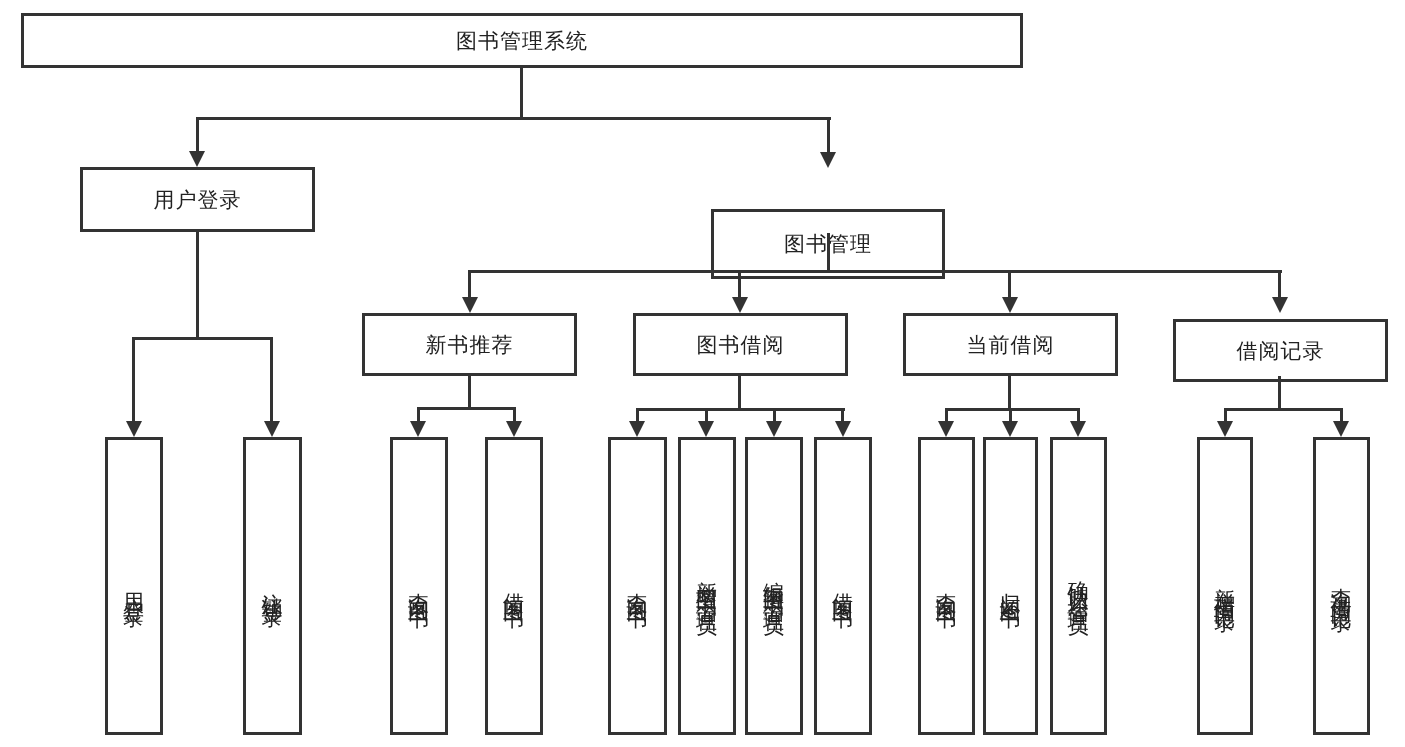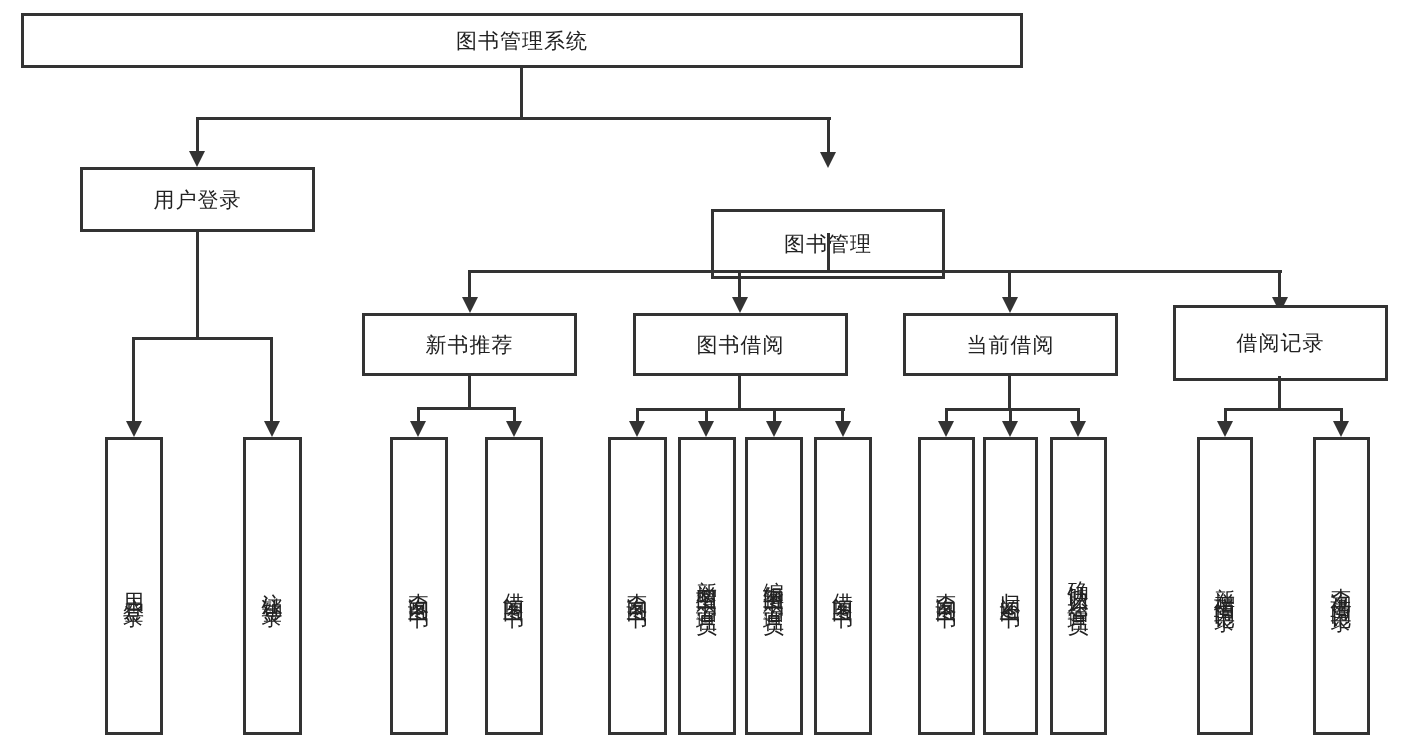--- a/index.html
+++ b/index.html
@@ -97,21 +97,21 @@
 
   <div class="node" style="left:633px;top:313px;width:215px;height:63px;">
     <span>图书借阅</span>
   </div>
   <div class="node" style="left:362px;top:313px;width:215px;height:63px;">
     <span>新书推荐</span>
   </div>
   <div class="node" style="left:903px;top:313px;width:215px;height:63px;text-align:center;">
     <span>当前借阅</span>
   </div>
-  <div class="node" style="left:1173px;top:305px;width:215px;height:76px;">
+  <div class="node" style="left:1173px;top:319px;width:215px;height:63px;">
     <span>借阅记录</span>
   </div>
 
   <div class="vline" style="left:468px;top:376px;height:33px;"></div>
   <div class="hbar" style="left:417px;top:407px;width:99px;"></div>
   <div class="vline" style="left:417px;top:407px;height:18px;"></div>
   <div class="ah" style="left:410px;top:421px;"></div>
   <div class="vline" style="left:513px;top:407px;height:18px;"></div>
   <div class="ah" style="left:506px;top:421px;"></div>
 

